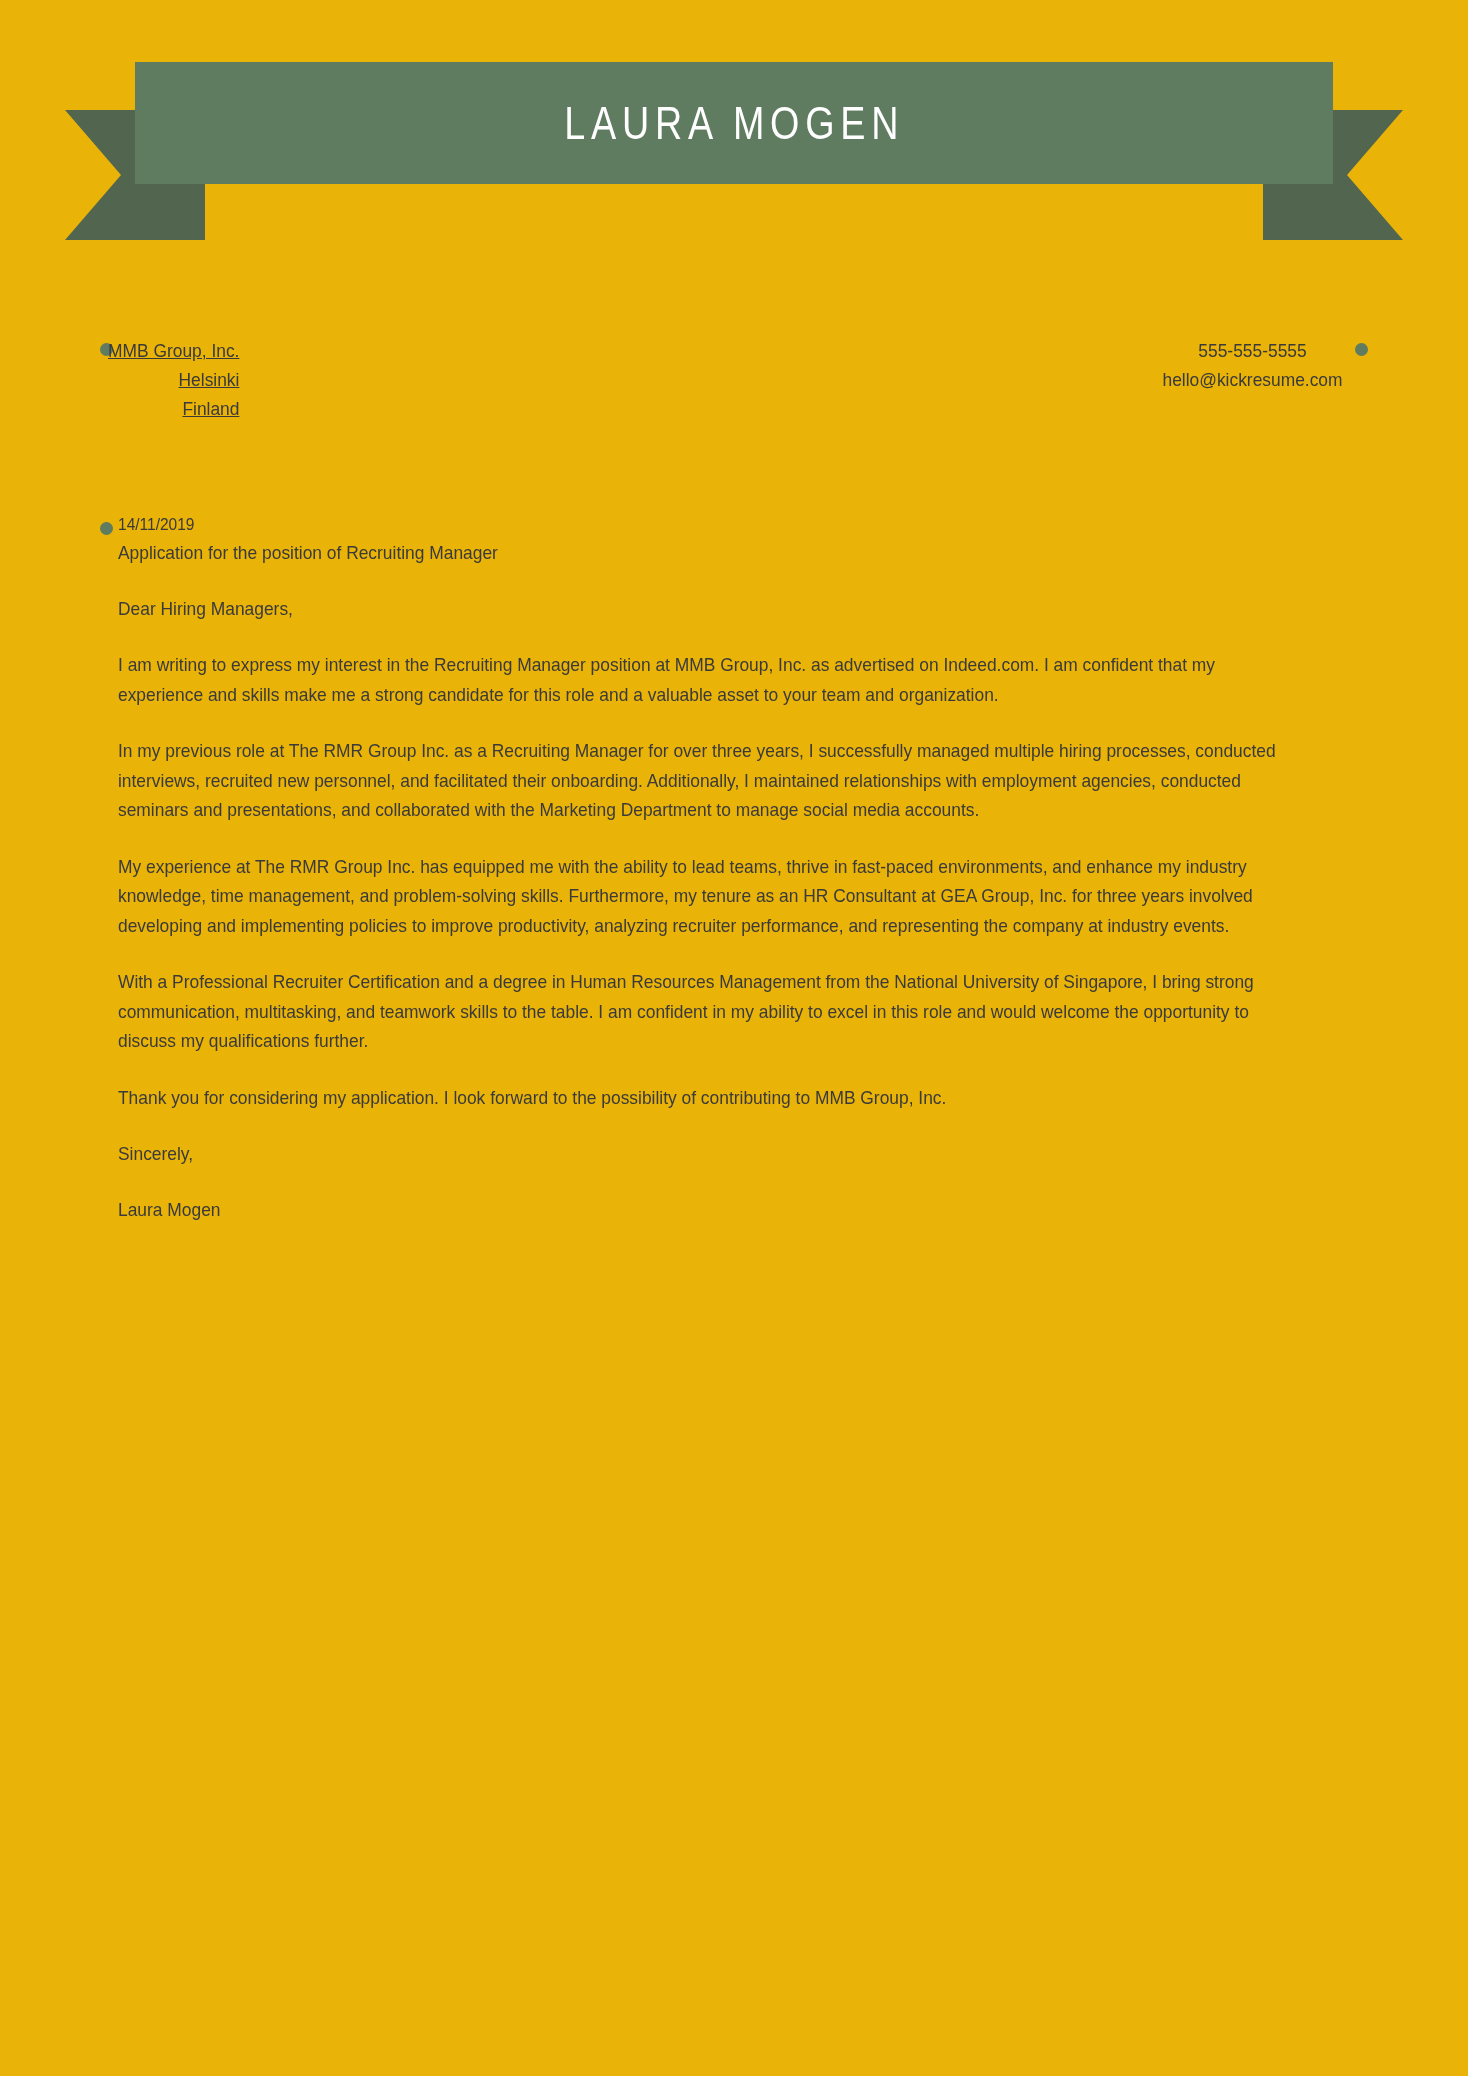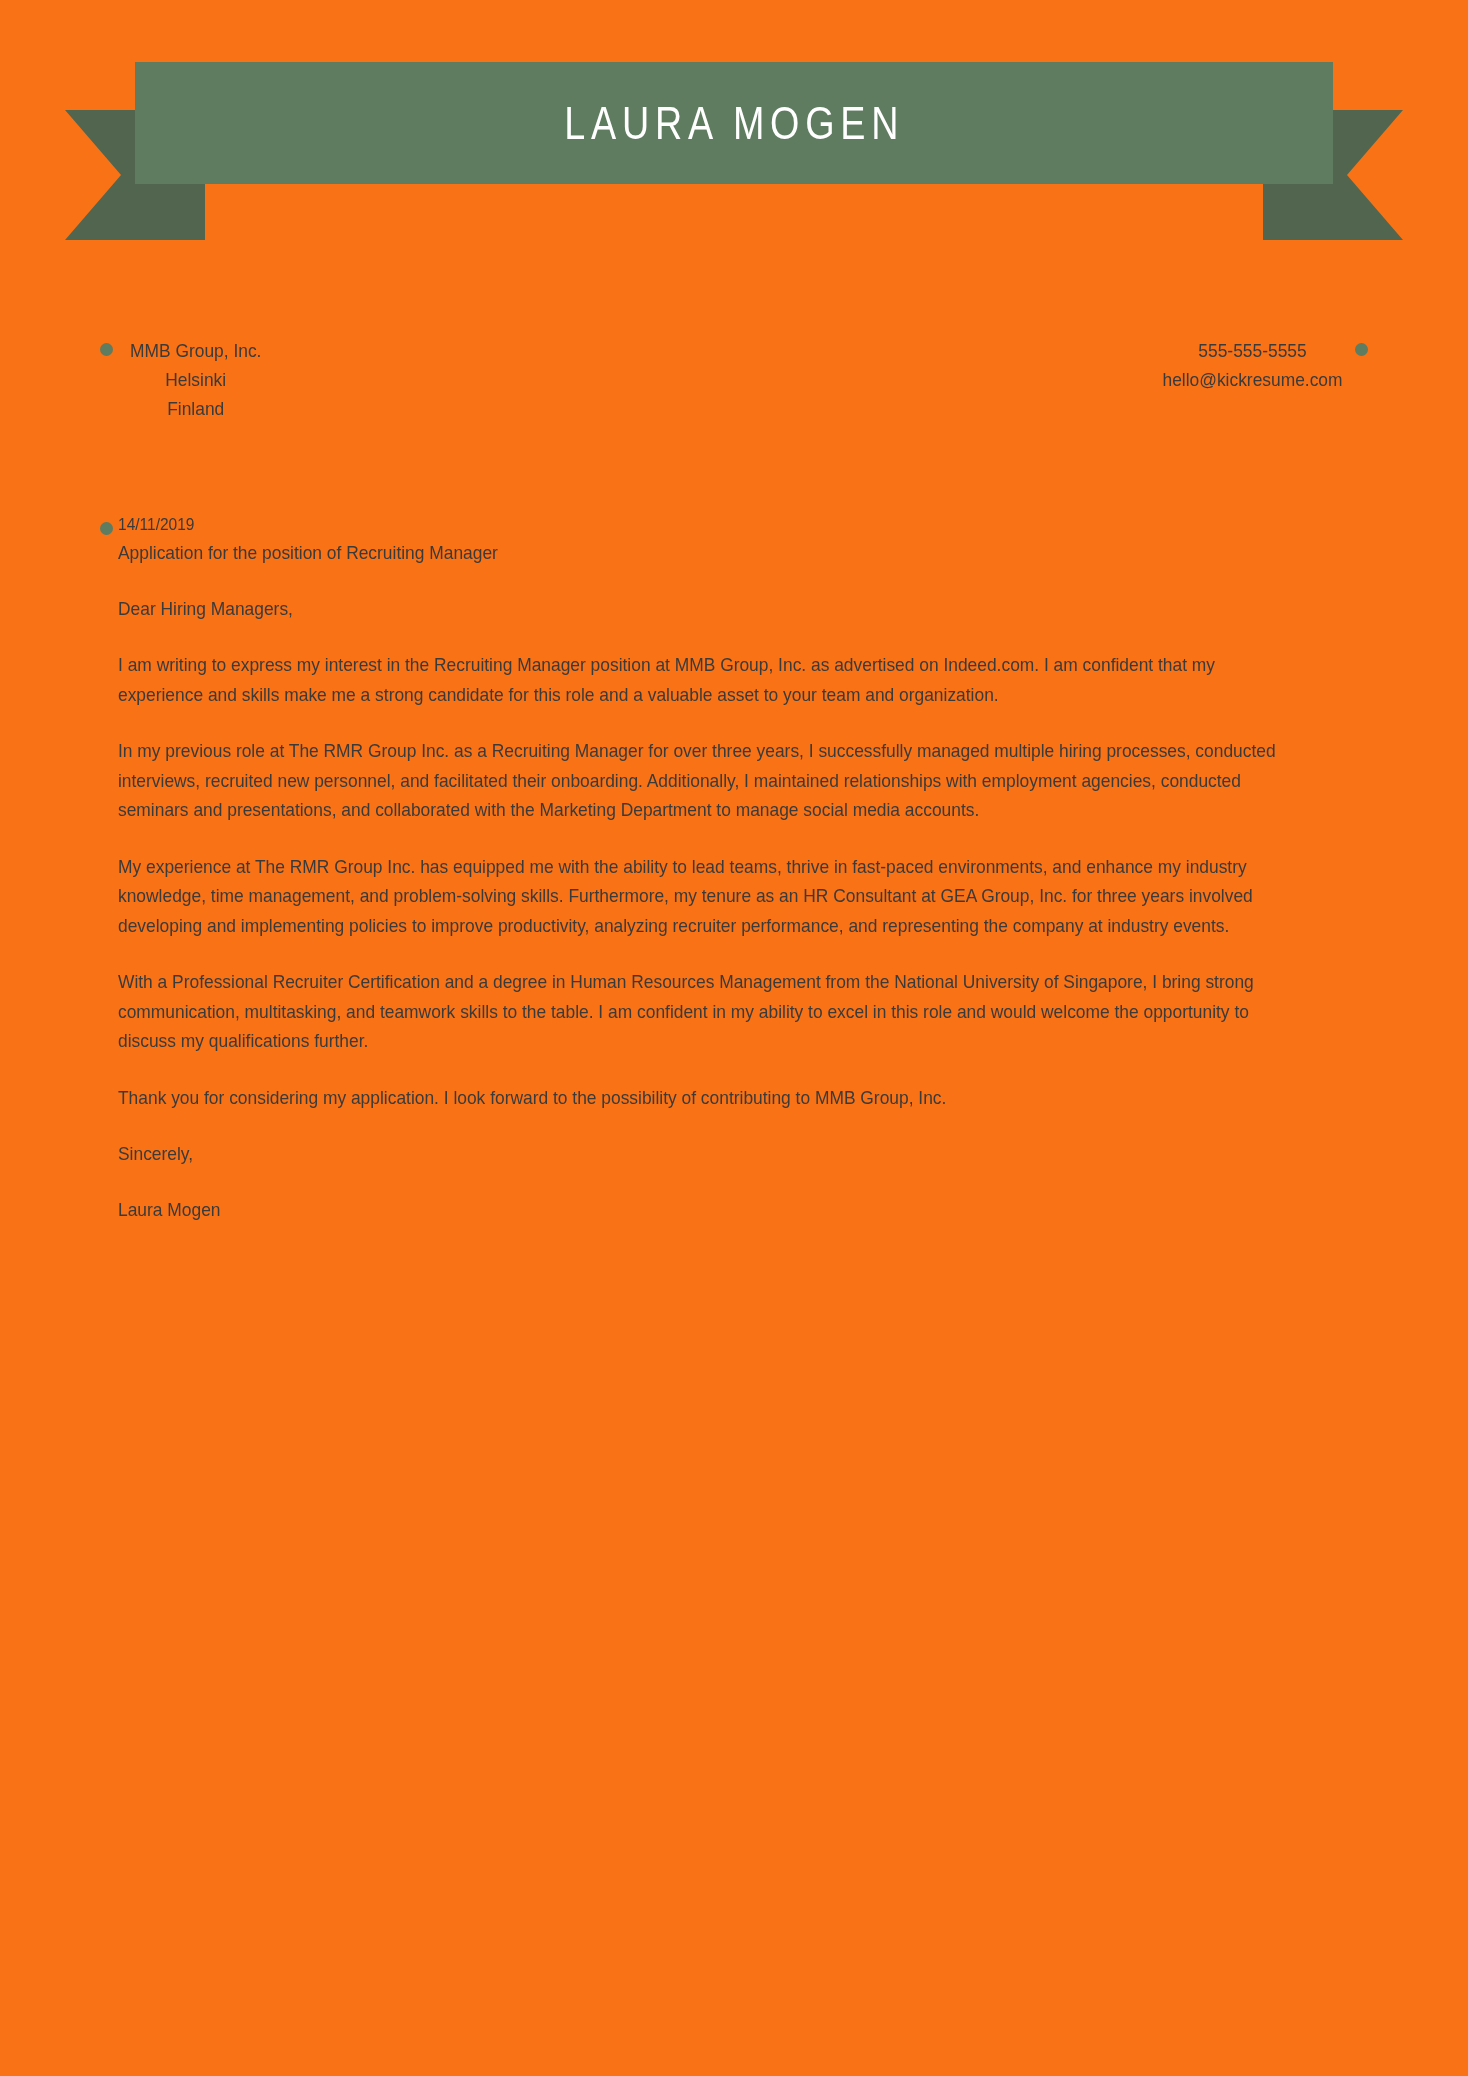--- a/index.html
+++ b/index.html
@@ -12,21 +12,21 @@
     height: 2076px;
     position: relative;
     overflow: hidden;
     font-family: "Liberation Sans", "DejaVu Sans", sans-serif;
     color: #3a3a3a;
   }
 
   .page {
     position: absolute;
     inset: 0;
-    background: #f97316;
+    background: #eab308;
   }
 
   
   .banner-wrap {
     position: absolute;
     left: 0;
     top: 62px;
     width: 1468px;
     height: 122px;
   }
@@ -71,23 +71,24 @@
   
   .contact-row {
     position: absolute;
     left: 0;
     top: 336px;
     width: 1468px;
     height: 110px;
   }
   .contact-left {
     position: absolute;
-    left: 130px;
+    left: 108px;
     top: 0;
-    text-align: center;
+    text-align: right;
+    text-decoration: underline;
   }
   .contact-right {
     position: absolute;
     right: 125px;
     top: 0;
     text-align: center;
   }
   .contact-line {
     font-size: 18.5px;
     line-height: 29px;

